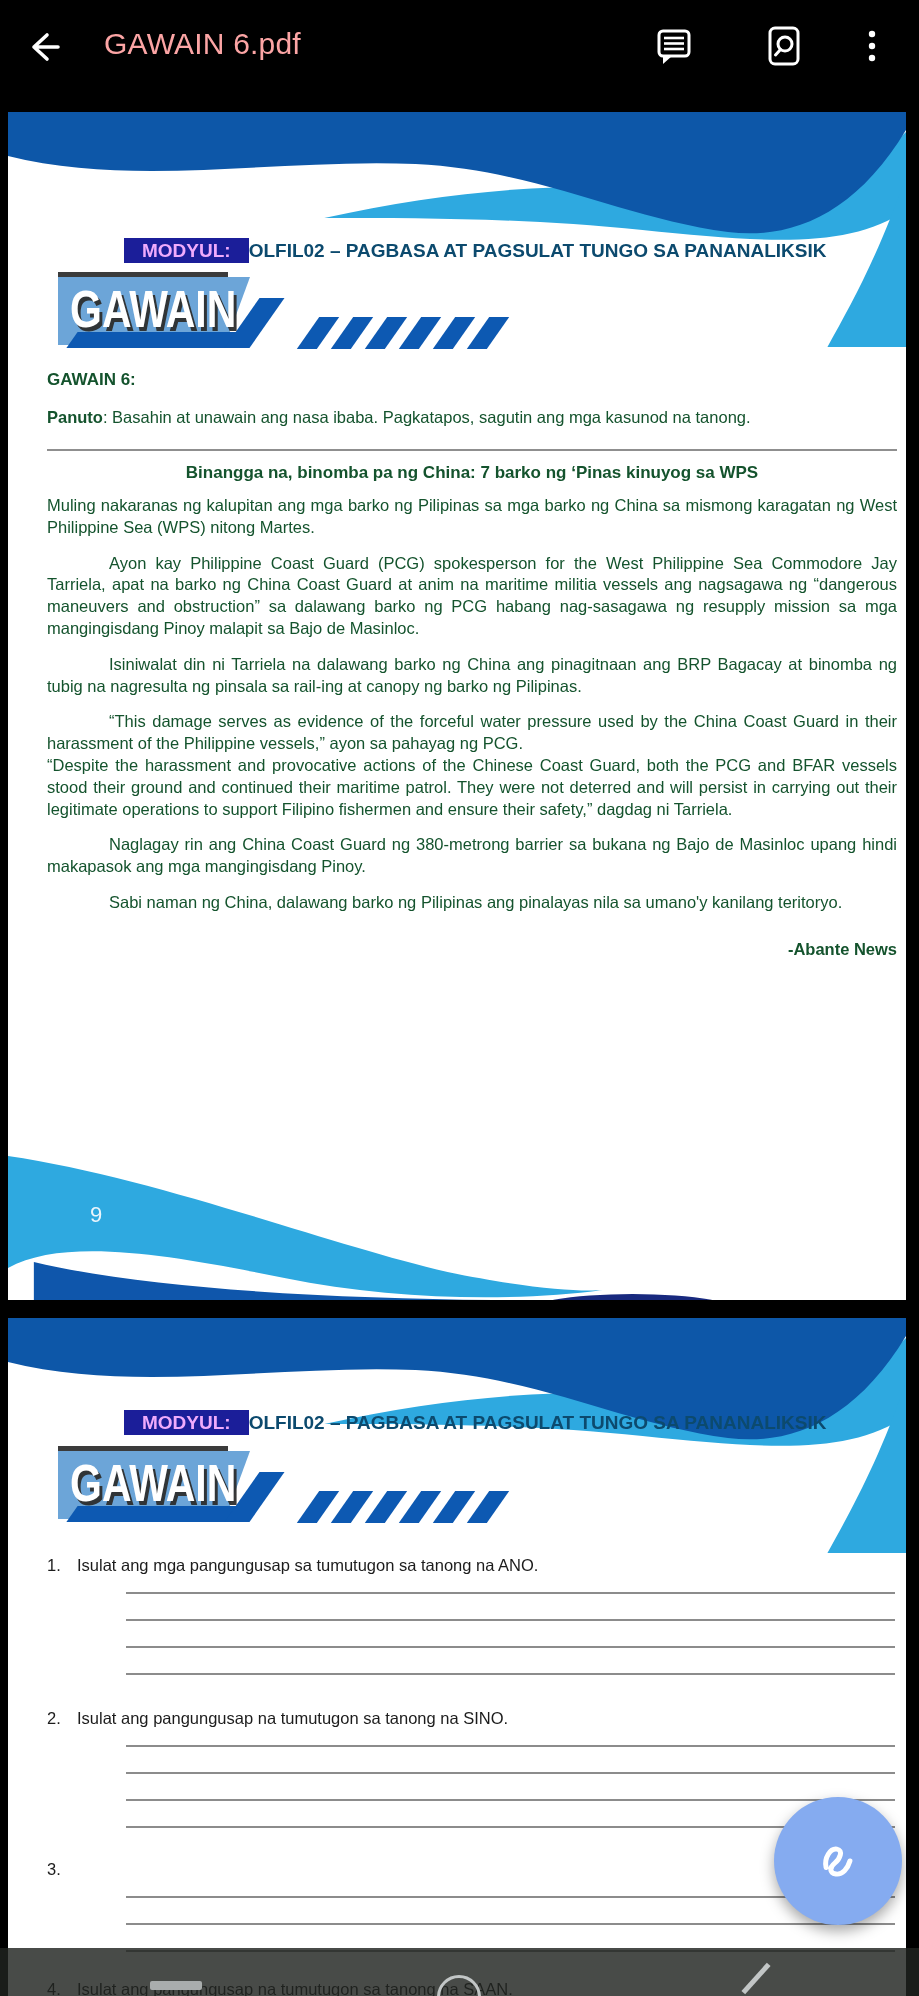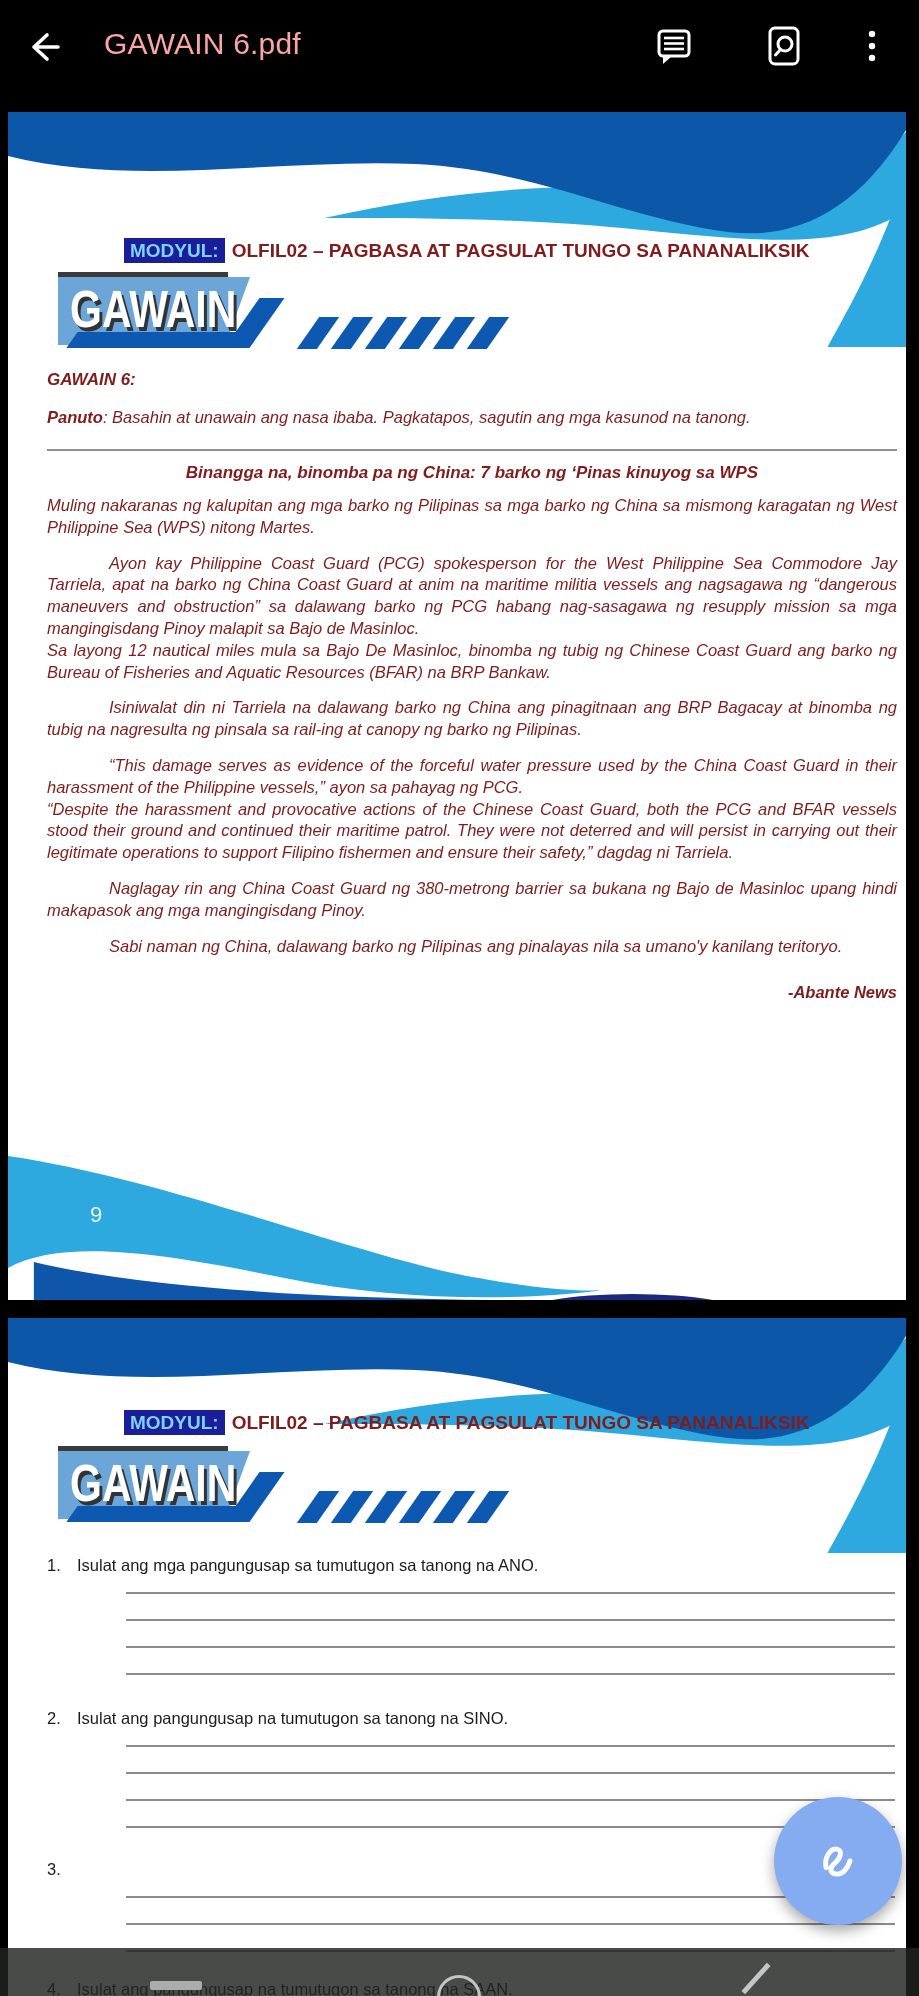--- a/index.html
+++ b/index.html
@@ -17,39 +17,39 @@
   
   .page{position:absolute;left:8px;width:898px;background:#fff;overflow:hidden;z-index:10;}
   #page1{top:112px;height:1188px;}
   #page2{top:1318px;height:700px;}
 
   .hdr-svg{position:absolute;left:0;top:0;width:898px;height:235px;}
   .ftr-svg{position:absolute;left:0;top:1038px;width:898px;height:150px;}
 
   .modyul-row{position:absolute;left:116px;white-space:nowrap;font-size:19px;font-weight:bold;z-index:5;}
   #page1 .modyul-row{top:128px;} #page2 .modyul-row{top:94px;}
-  .modyul-box{background:#1b1e99;color:#7dd3fc;padding:2px 6px;}
-  .modyul-title{color:#7f1d1d;margin-left:7px;}
+  .modyul-box{background:#1b1e99;color:#f0abfc;padding:2px 18px;}
+  .modyul-title{color:#0c4a6e;}
 
   
   .logo{position:absolute;left:38px;width:470px;height:100px;z-index:5;}
   #page1 .logo{top:160px;} #page2 .logo{top:128px;}
   .logo-bar{position:absolute;left:12px;top:0;width:170px;height:11px;background:#3b3b3b;}
   .logo-box{position:absolute;left:12px;top:5px;width:192px;height:68px;background:#6ca5d8;
             clip-path:polygon(0 0,100% 0,87% 100%,0 100%);}
   .logo-text{position:absolute;left:24px;top:8px;color:#fff;font-size:41px;font-weight:bold;
              letter-spacing:0;transform:scaleY(1.28);transform-origin:top left;
              text-shadow:3px 3px 0 rgba(45,45,45,.95);}
   .logo-base{position:absolute;left:26px;top:60px;width:168px;height:16px;background:#0d59b2;transform:skewX(-35deg);}
   .logo-arm{position:absolute;left:196px;top:26px;width:25px;height:50px;background:#0d59b2;transform:skewX(-35deg);}
   .dash{position:absolute;top:45px;width:20px;height:32px;background:#0d59b2;transform:skewX(-35deg);}
   .d1{left:262px;}.d2{left:296px;}.d3{left:330px;}.d4{left:364px;}.d5{left:398px;}.d6{left:432px;}
 
   
-  .p1-content{position:absolute;left:39px;top:258px;width:850px;color:#7f1d1d;font-size:16.5px;z-index:5;font-style:italic;}
+  .p1-content{position:absolute;left:39px;top:258px;width:850px;color:#14532d;font-size:16.5px;z-index:5;}
   .activity{font-weight:bold;font-size:17px;margin-bottom:18px;}
   .panuto{margin-bottom:22px;}
   .panuto b{font-weight:bold;}
   .rule-hr{border:0;border-top:2px solid #8f8f8f;margin:0 0 12px 0;}
   .article-title{text-align:center;font-weight:bold;font-size:17px;margin-bottom:12px;}
   .para{text-align:justify;line-height:21.8px;}
   .ind{text-indent:62px;}
   .gap{margin-top:14px;}
   .byline{text-align:right;font-weight:bold;margin-top:26px;}
   .pagenum{position:absolute;left:82px;top:1090px;color:#eaf5fc;font-size:22px;z-index:6;}
@@ -136,21 +136,20 @@
       <div class="logo-text">GAWAIN</div>
     </div>
 
     <div class="p1-content">
       <div class="activity">GAWAIN 6:</div>
       <div class="panuto"><b>Panuto</b><span>: Basahin at unawain ang nasa ibaba. Pagkatapos, sagutin ang mga kasunod na tanong.</span></div>
       <hr class="rule-hr">
       <div class="article-title">Binangga na, binomba pa ng China: 7 barko ng ‘Pinas kinuyog sa WPS</div>
       <div class="para">Muling nakaranas ng kalupitan ang mga barko ng Pilipinas sa mga barko ng China sa mismong karagatan ng West Philippine Sea (WPS) nitong Martes.</div>
       <div class="para ind gap">Ayon kay Philippine Coast Guard (PCG) spokesperson for the West Philippine Sea Commodore Jay Tarriela, apat na barko ng China Coast Guard at anim na maritime militia vessels ang nagsagawa ng “dangerous maneuvers and obstruction” sa dalawang barko ng PCG habang nag-sasagawa ng resupply mission sa mga mangingisdang Pinoy malapit sa Bajo de Masinloc.</div>
-      <div class="para">Sa layong 12 nautical miles mula sa Bajo De Masinloc, binomba ng tubig ng Chinese Coast Guard ang barko ng Bureau of Fisheries and Aquatic Resources (BFAR) na BRP Bankaw.</div>
       <div class="para ind gap">Isiniwalat din ni Tarriela na dalawang barko ng China ang pinagitnaan ang BRP Bagacay at binomba ng tubig na nagresulta ng pinsala sa rail-ing at canopy ng barko ng Pilipinas.</div>
       <div class="para ind gap">“This damage serves as evidence of the forceful water pressure used by the China Coast Guard in their harassment of the Philippine vessels,” ayon sa pahayag ng PCG.</div>
       <div class="para">“Despite the harassment and provocative actions of the Chinese Coast Guard, both the PCG and BFAR vessels stood their ground and continued their maritime patrol. They were not deterred and will persist in carrying out their legitimate operations to support Filipino fishermen and ensure their safety,” dagdag ni Tarriela.</div>
       <div class="para ind gap">Naglagay rin ang China Coast Guard ng 380-metrong barrier sa bukana ng Bajo de Masinloc upang hindi makapasok ang mga mangingisdang Pinoy.</div>
       <div class="para ind gap">Sabi naman ng China, dalawang barko ng Pilipinas ang pinalayas nila sa umano'y kanilang teritoryo.</div>
       <div class="byline">-Abante News</div>
     </div>
 
     <svg class="ftr-svg" viewBox="0 0 903 150" preserveAspectRatio="none">
       <ellipse cx="628" cy="164" rx="112" ry="20" fill="#18297e"></ellipse>

